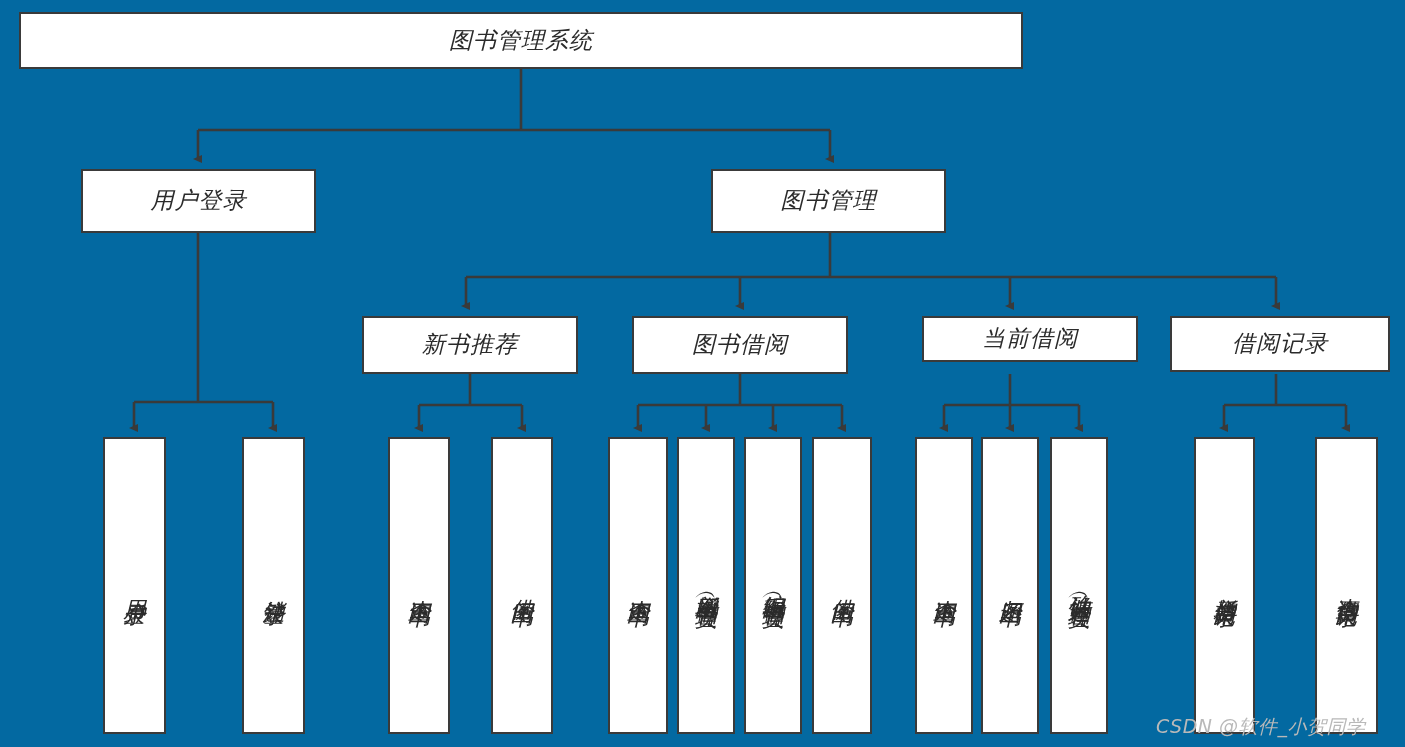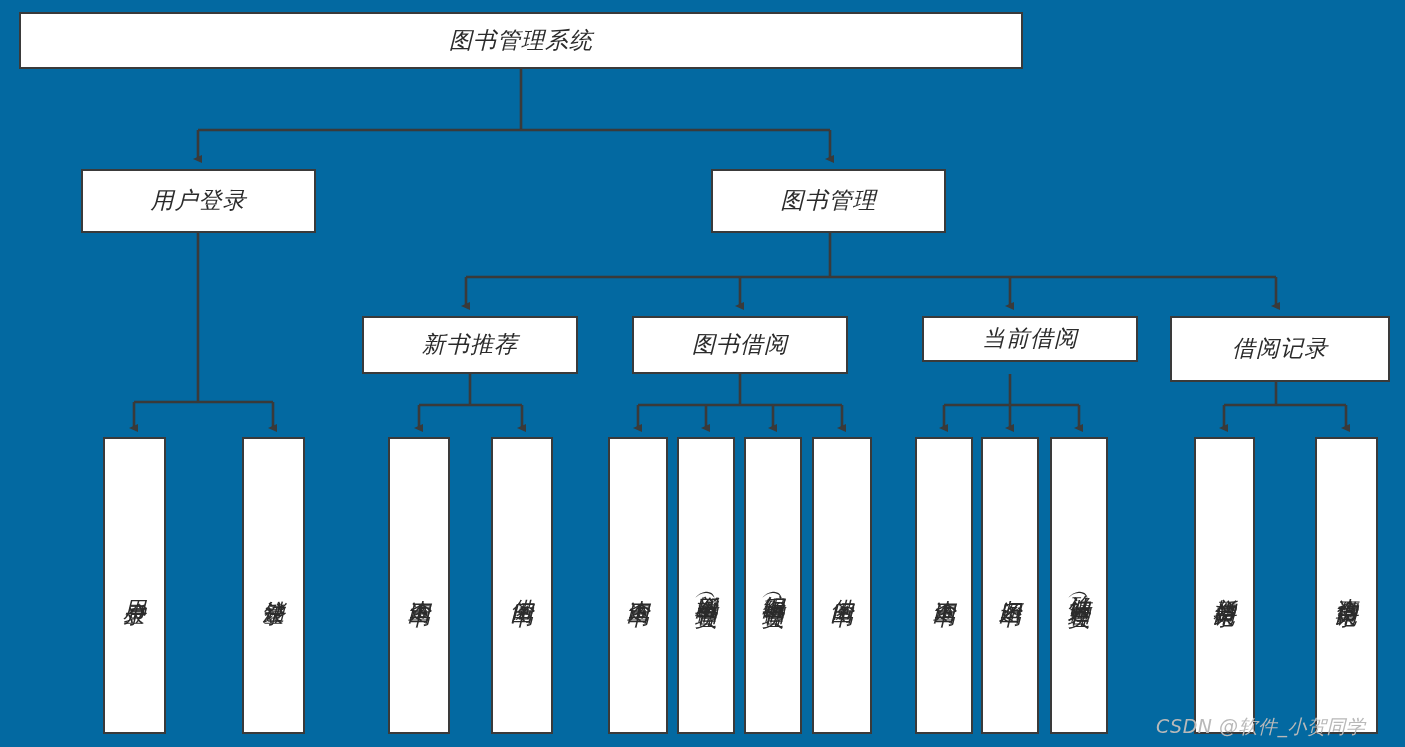--- a/index.html
+++ b/index.html
@@ -137,21 +137,21 @@
 
   <div class="node horiz" style="left:362px; top:316px; width:216px; height:58px;">
     <span>新书推荐</span>
   </div>
   <div class="node horiz" style="left:632px; top:316px; width:216px; height:58px;text-align:center;">
     <span>图书借阅</span>
   </div>
   <div class="node horiz" style="left:902px; top:316px; width:216px; height:46px;margin-left:20px;">
     <span>当前借阅</span>
   </div>
-  <div class="node horiz" style="left:1170px; top:316px; width:220px; height:66px;">
+  <div class="node horiz" style="left:1170px; top:316px; width:220px; height:56px;">
     <span>借阅记录</span>
   </div>
 
   <div class="node vert" style="left:103px; top:437px; width:63px; height:297px;">
     <span class="vtext">用户登录</span>
   </div>
   <div class="node vert" style="left:242px; top:437px; width:63px; height:297px;">
     <span class="vtext">注销登录</span>
   </div>
 

